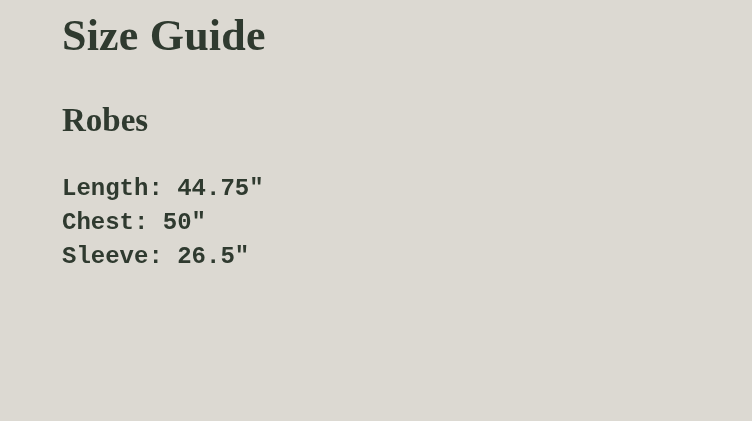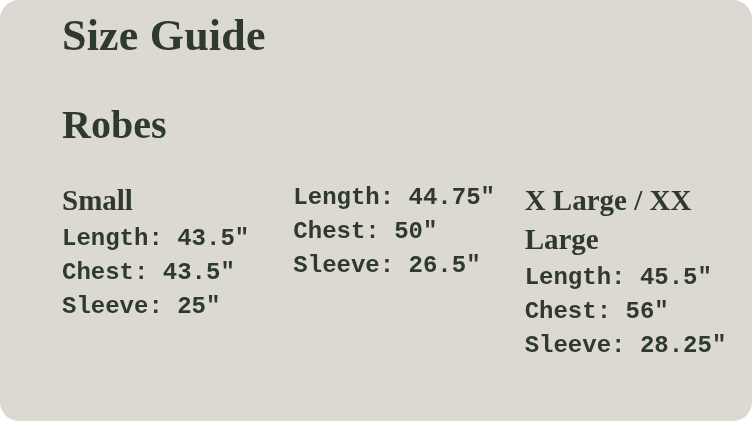--- a/index.html
+++ b/index.html
@@ -5,31 +5,30 @@
   html, body { margin: 0; padding: 0; }
   .page {
     width: 752px;
     height: 421px;
     box-sizing: border-box;
     padding: 10px 16px 0 62px;
     background: #dcd9d2;
     color: #2f3a2f;
     font-family: "Liberation Serif", serif;
     overflow: hidden;
-    border-radius: 19px;
   }
   .page-title {
     font-size: 44px;
     line-height: 1.2;
     font-weight: 600;
     margin: 0 0 38px 0;
     letter-spacing: 0.2px;
   }
   .section-title {
-    font-size: 40px;
+    font-size: 33px;
     line-height: 1.2;
     font-weight: 600;
     margin: 0 0 32px 0;
   }
   .size-columns {
     display: flex;
     gap: 20px;
   }
   .size-col {
     flex: 1 1 0;
@@ -54,34 +53,22 @@
 <body>
 
 <div class="page">
 
   <h1 class="page-title">Size Guide</h1>
 
   <h2 class="section-title">Robes</h2>
 
   <div class="size-columns">
 
-    <div class="size-col">
-      <h3 class="size-name">Small</h3>
-      <p class="measurement-row">Length: 43.5"</p>
-      <p class="measurement-row">Chest: 43.5"</p>
-      <p class="measurement-row">Sleeve: 25"</p>
-    </div>
 
     <div class="size-col">
       <p class="measurement-row">Length: 44.75"</p>
       <p class="measurement-row">Chest: 50"</p>
       <p class="measurement-row">Sleeve: 26.5"</p>
     </div>
 
-    <div class="size-col">
-      <h3 class="size-name">X Large / XX Large</h3>
-      <p class="measurement-row">Length: 45.5"</p>
-      <p class="measurement-row">Chest: 56"</p>
-      <p class="measurement-row">Sleeve: 28.25"</p>
-    </div>
 
   </div>
 </div>
 
 </body></html>

